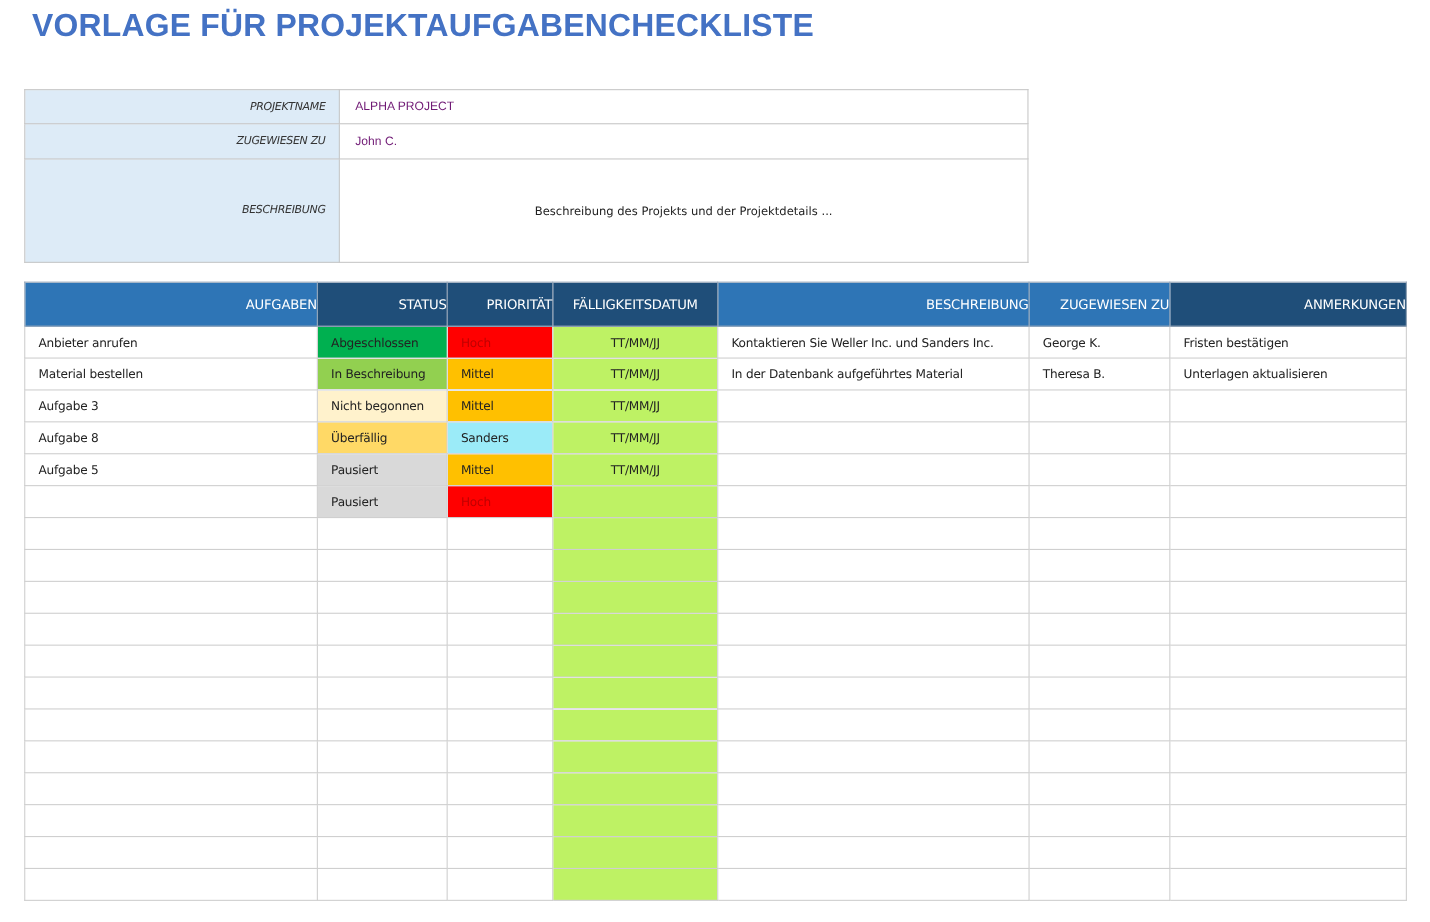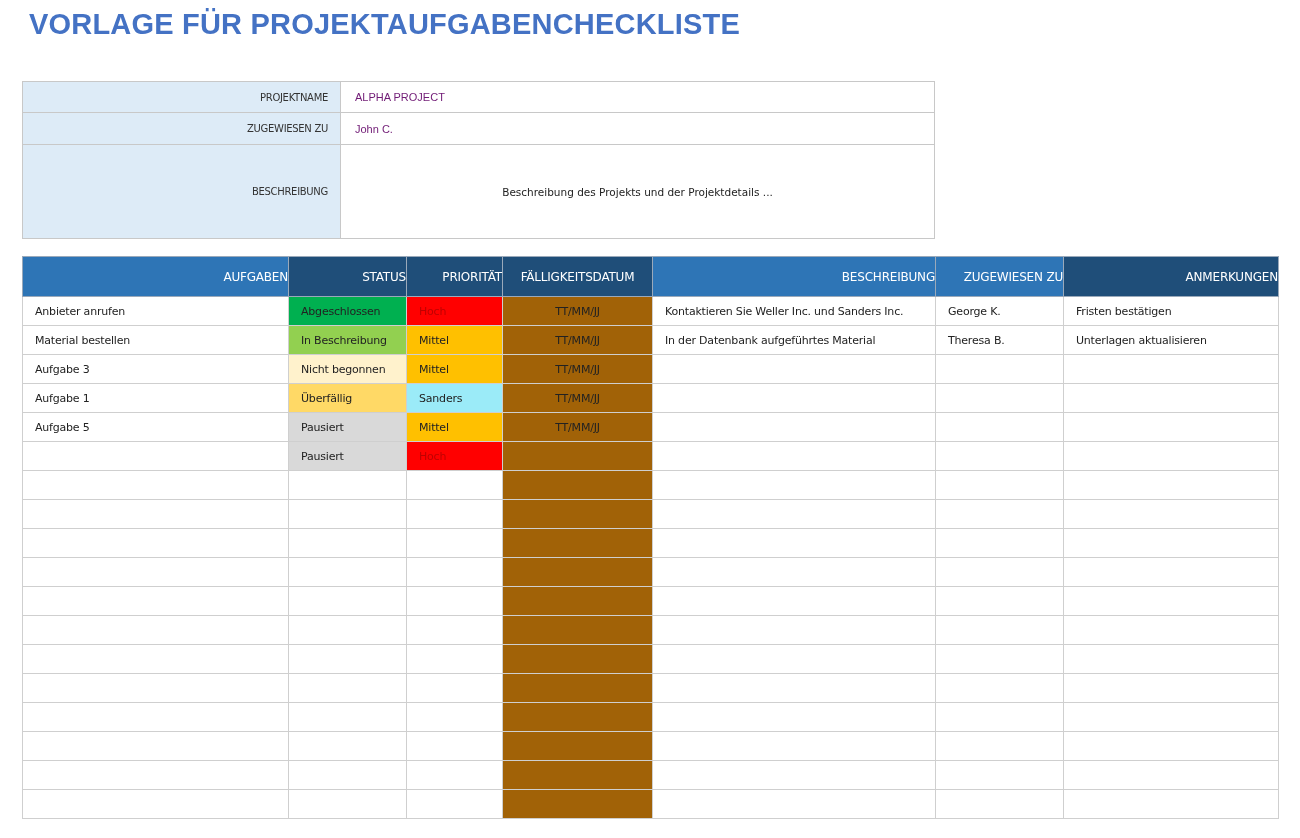--- a/index.html
+++ b/index.html
@@ -14,23 +14,24 @@
       font-weight: bold; font-size: 29px; color: #4472C4;
       letter-spacing: 0.2px; white-space: nowrap;
     }
     
     .info {
       position: absolute; left: 22px; top: 81px; width: 913px;
       border-collapse: collapse; table-layout: fixed;
     }
     .info td { border: 1px solid #C8C8C8; }
     .info td.lbl {
-      width: 318px; background: #DDEBF7; text-align: right;
+      width: 286px; background: #DDEBF7; text-align: right;
       padding-right: 12px; font-size: 10px; color: #333;
       letter-spacing: -0.3px;
+      font-style: italic;
     }
     .info td.val {
       padding-left: 14px; font-size: 11px; color: #701a75;
       font-family: "Liberation Sans", sans-serif;
     }
     .info td.desc {
       text-align: center; font-size: 10.5px; color: #222;
       font-family: "DejaVu Sans", sans-serif; padding-left: 0;
     }
     .info tr.r1 td { height: 31px; }
@@ -49,21 +50,21 @@
       white-space: nowrap;
     }
     .tasks th.hl { background: #2E75B6; }
     .tasks th.hd { background: #1F4E79; }
     .tasks th.center { text-align: center; padding-left: 0; }
     .tasks td {
       height: 29px; border: 1px solid #CFCFCF; font-size: 11px;
       color: #222; padding-left: 12px; white-space: nowrap; overflow: hidden;
       letter-spacing: -0.2px;
     }
-    .tasks td.date { background: #a16207; text-align: center; padding-left: 0; }
+    .tasks td.date { background: #bef264; text-align: center; padding-left: 0; }
     .tasks td.status, .tasks td.prio { padding-left: 12px; }
     .tasks td.hoch { color: #C00000; }
   </style>
 </head>
 <body>
 
 <div class="title">VORLAGE FÜR PROJEKTAUFGABENCHECKLISTE</div>
 
 <table class="info">
   <tbody>
@@ -125,21 +126,21 @@
       <tr>
         <td>Aufgabe 3</td>
         <td class="status" style="background: rgb(255, 242, 204);">Nicht begonnen</td>
         <td class="prio" style="background: rgb(255, 192, 0);">Mittel</td>
         <td class="date">TT/MM/JJ</td>
         <td></td>
         <td></td>
         <td></td>
       </tr>
       <tr>
-        <td>Aufgabe 1</td>
+        <td>Aufgabe 8</td>
         <td class="status" style="background: rgb(255, 217, 102);">Überfällig</td>
         <td class="prio" style="background: rgb(155, 235, 248);">Sanders</td>
         <td class="date">TT/MM/JJ</td>
         <td></td>
         <td></td>
         <td></td>
       </tr>
       <tr>
         <td>Aufgabe 5</td>
         <td class="status" style="background: rgb(217, 217, 217);">Pausiert</td>

